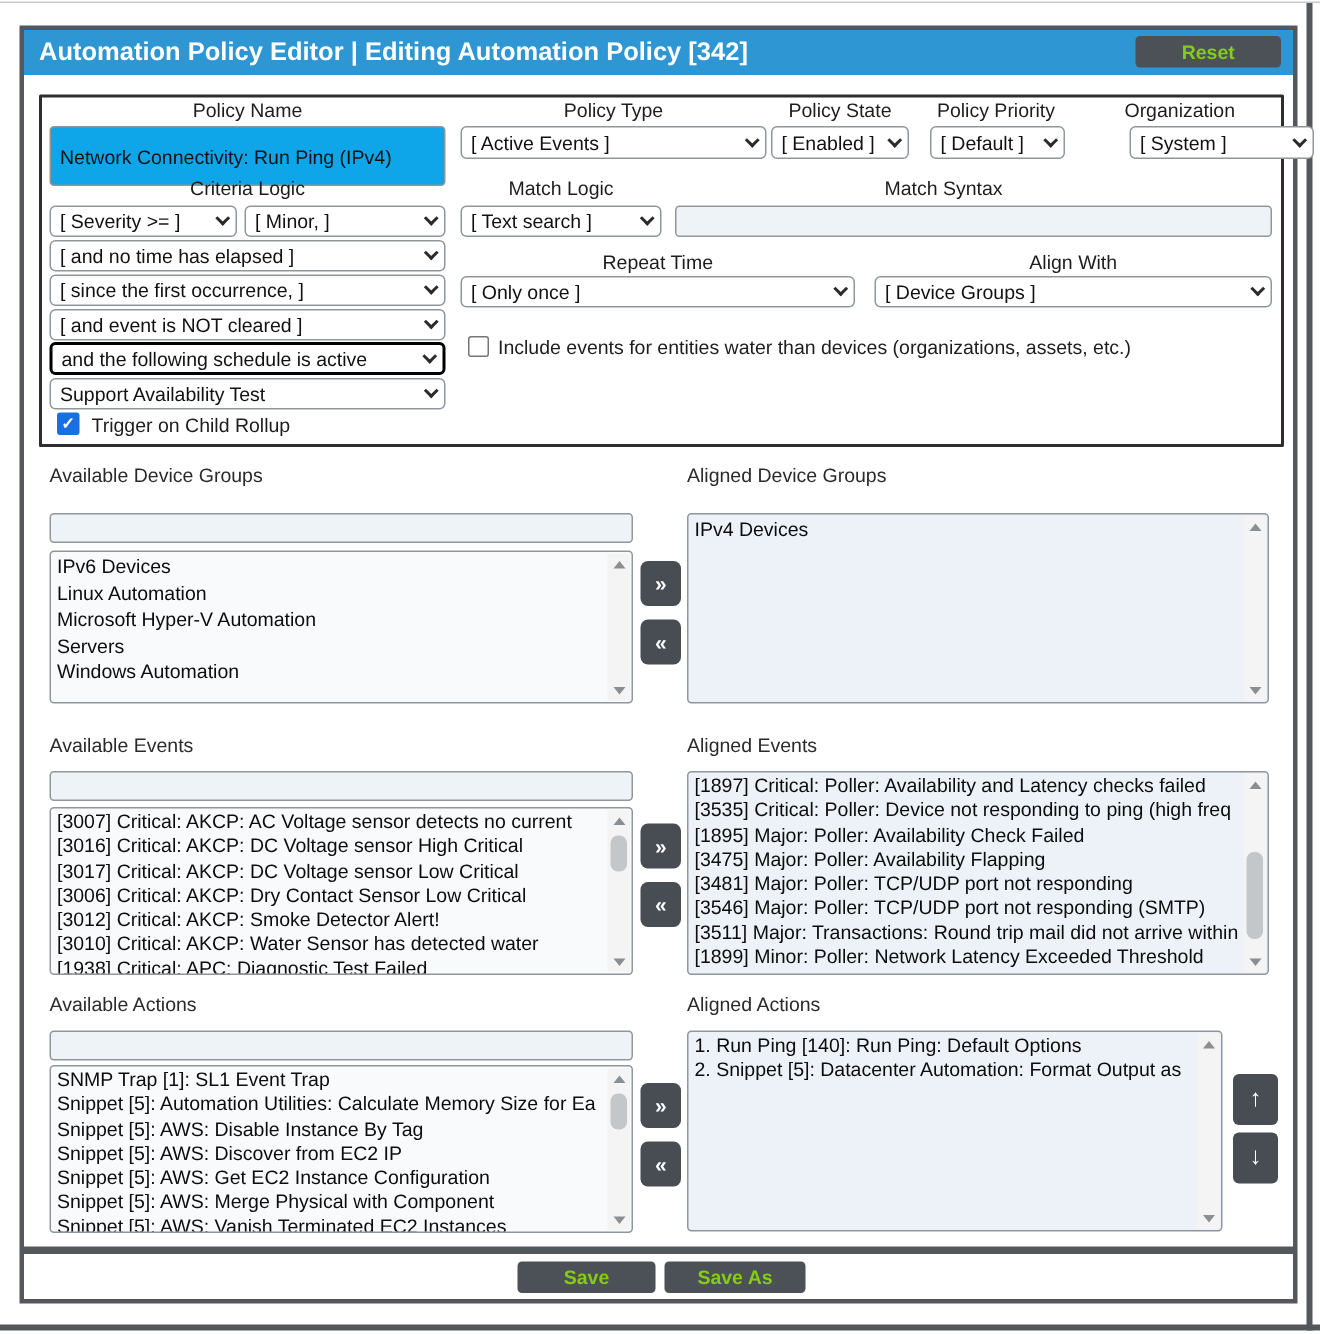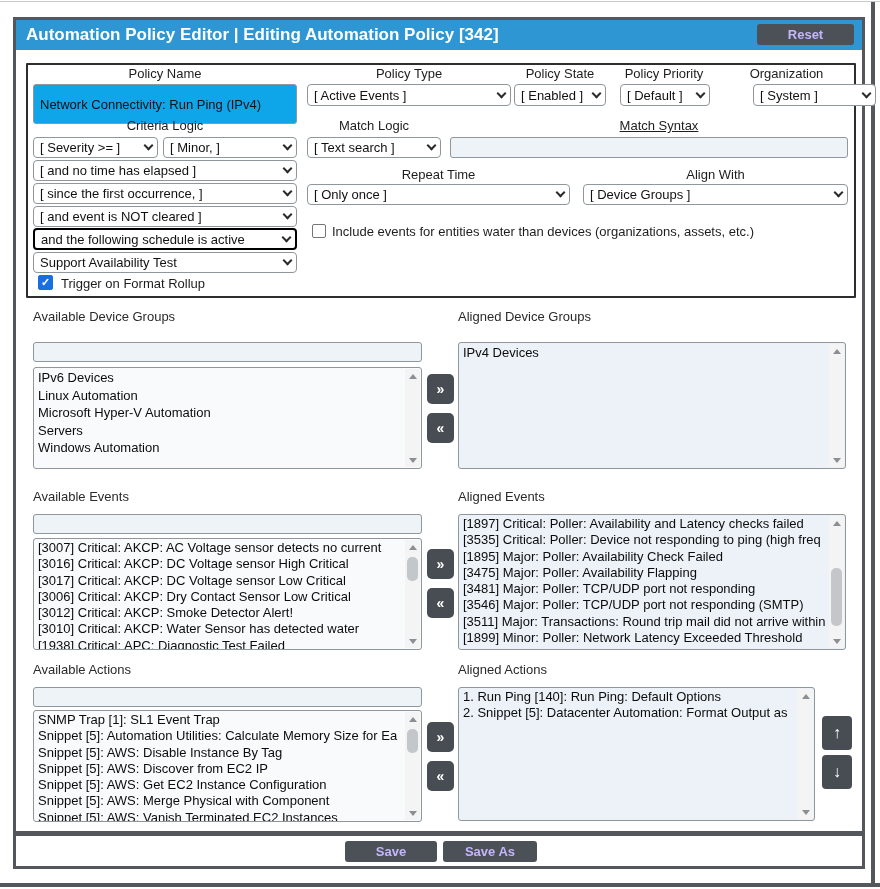--- a/index.html
+++ b/index.html
@@ -5,21 +5,21 @@
   * { margin:0; padding:0; box-sizing:border-box; }
   html,body { background:#ffffff; font-family:"Liberation Sans", sans-serif; }
   .page { position:relative; width:880px; height:889px; background:#fff; overflow:hidden; }
   .page-top-line { position:absolute; left:0; top:1px; width:880px; height:1px; background:#c9c9c9; }
   .page-bottom-bar { position:absolute; left:0; top:883px; width:880px; height:4px; background:#54585c; }
   .page-right-bar { position:absolute; left:871px; top:2px; width:4px; height:885px; background:#54585c; }
 
   .panel { position:absolute; left:13px; top:17px; width:852px; height:852px; border:3px solid #54585c; background:#fff; }
   .hdr { position:relative; height:30px; background:#2e96d2; }
   .hdr-title { position:absolute; left:10px; top:0; line-height:30px; color:#fff; font-size:17px; font-weight:bold; }
-  .btn-dark { background:#4b5157; color:#c4b5fd; font-weight:bold; font-size:13px; border:none; border-radius:3px;
+  .btn-dark { background:#4b5157; color:#84cc16; font-weight:bold; font-size:13px; border:none; border-radius:3px;
               display:flex; align-items:center; justify-content:center; cursor:pointer; }
   .reset-btn { position:absolute; right:8px; top:4px; width:97px; height:21px; }
 
   .content { position:relative; width:846px; height:816px; background:#fff; }
 
   .form-box { position:absolute; left:10px; top:13px; width:830px; height:235px; border:2px solid #2e2e2e; border-radius:1px; background:#fff; }
 
   .lbl { position:absolute; font-size:13px; color:#1d1d1d; text-align:center; white-space:nowrap; }
   .sec-lbl { position:absolute; font-size:13px; color:#2a2a2a; white-space:nowrap; }
 
@@ -102,21 +102,21 @@
         <span>[ Default ]</span>
         <span class="chev"></span>
       </div>
       <div class="sel tall" style="left:709px;top:34px;width:123px;margin-left:28px;">
         <span>[ System ]</span>
         <span class="chev"></span>
       </div>
 
       <div class="lbl" style="left:17px;top:68px;width:264px;">Criteria Logic</div>
       <div class="lbl" style="left:291px;top:68px;width:134px;">Match Logic</div>
-      <div class="lbl" style="left:444px;top:68px;width:398px;text-decoration:underline;">Match Syntax</div>
+      <div class="lbl" style="left:414px;top:68px;width:398px;">Match Syntax</div>
 
       <div class="sel" style="left:17px;top:87px;width:125px;">
         <span>[ Severity &gt;= ]</span>
         <span class="chev"></span>
       </div>
       <div class="sel" style="left:147px;top:87px;width:134px;">
         <span>[ Minor, ]</span>
         <span class="chev"></span>
       </div>
       <div class="sel" style="left:291px;top:87px;width:134px;">
@@ -156,21 +156,21 @@
         <span>[ Device Groups ]</span>
         <span class="chev"></span>
       </div>
 
       <div class="cbox unchecked" style="left:296px;top:174px;"></div>
       <div class="cbox-lbl" style="left:316px;top:174px;">Include events for entities water than devices (organizations, assets, etc.)</div>
 
       <div class="cbox checked" style="left:22px;top:225px;">
         <span>✓</span>
       </div>
-      <div class="cbox-lbl" style="left:45px;top:226px;">Trigger on Format Rollup</div>
+      <div class="cbox-lbl" style="left:45px;top:226px;">Trigger on Child Rollup</div>
 
       <div class="sec-lbl" style="left:17px;top:259px;">Available Device Groups</div>
       <input class="inp search-inp" style="left: 17px; top: 292px; width: 389px;" value="">
       <div class="listbox available lh17 lb-pad" style="left:17px;top:317px;width:389px;height:102px;">
         <div class="lrow">IPv6 Devices</div>
         <div class="lrow">Linux Automation</div>
         <div class="lrow">Microsoft Hyper-V Automation</div>
         <div class="lrow">Servers</div>
         <div class="lrow">Windows Automation</div>
         <div class="sbar">

